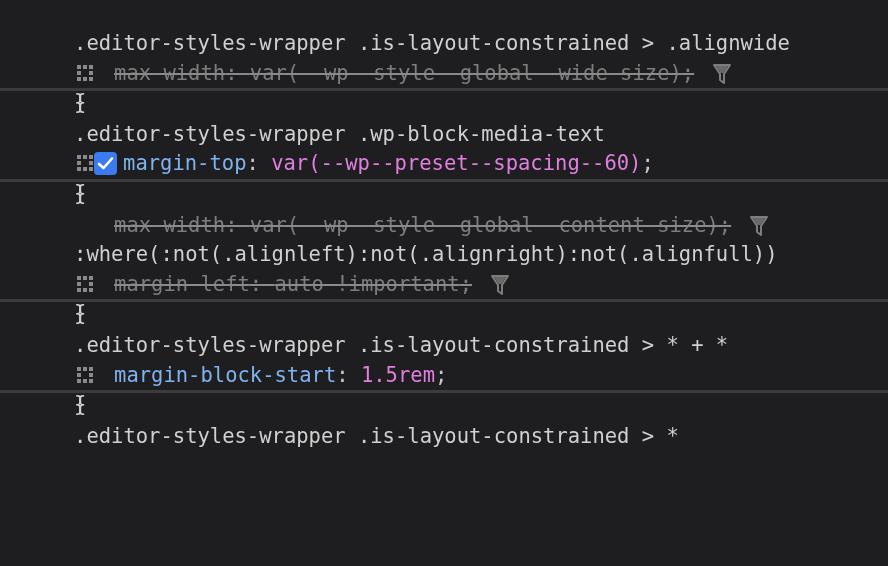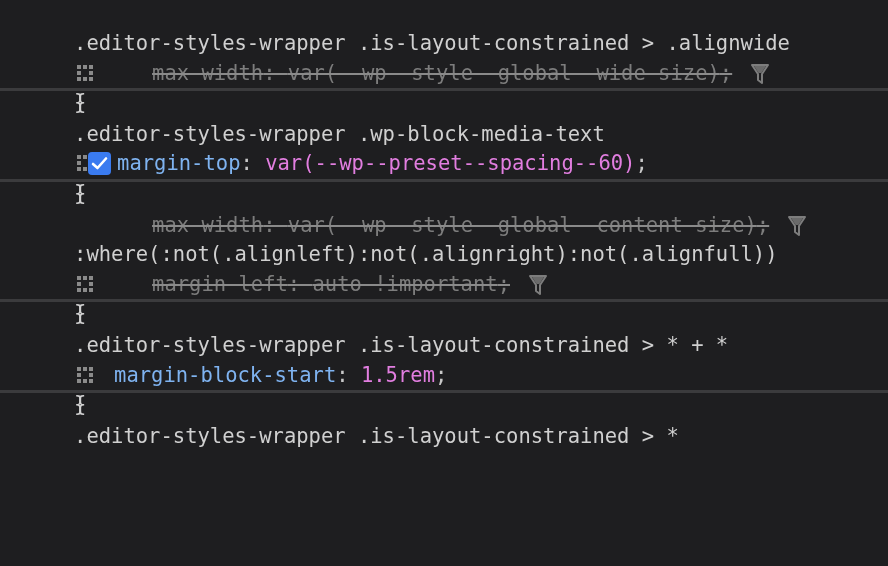--- a/index.html
+++ b/index.html
@@ -23,25 +23,25 @@
   }
   .line {
     height: 29.3px;
     line-height: 29.3px;
     white-space: pre;
     position: relative;
   }
   .selector { color: #d0d0d0; }
   .brace { color: #d0d0d0; }
   .indent { padding-left: 40px; }
-  .indent-cb { padding-left: 14px; }
+  .indent-cb { padding-left: 20px; }
   .prop { color: #7fb3f0; }
   .val { color: #e27ee0; }
   .punct { color: #c8c8c8; }
-  .overridden { color: #7d7d7d; text-decoration: line-through; text-decoration-color: #8a8a8a; text-decoration-thickness: 1.5px; margin-left: 38px; }
+  .overridden { color: #7d7d7d; text-decoration: line-through; text-decoration-color: #8a8a8a; text-decoration-thickness: 1.5px; }
   .overridden .prop, .overridden .val, .overridden .punct { color: #7d7d7d; }
   .grid-icon {
     display: inline-block;
     width: 18px; height: 18px;
     vertical-align: -2px;
     margin: 0 2px;
     position: relative;
   }
   .grid-icon svg { display: block; }
   .filter-icon {

